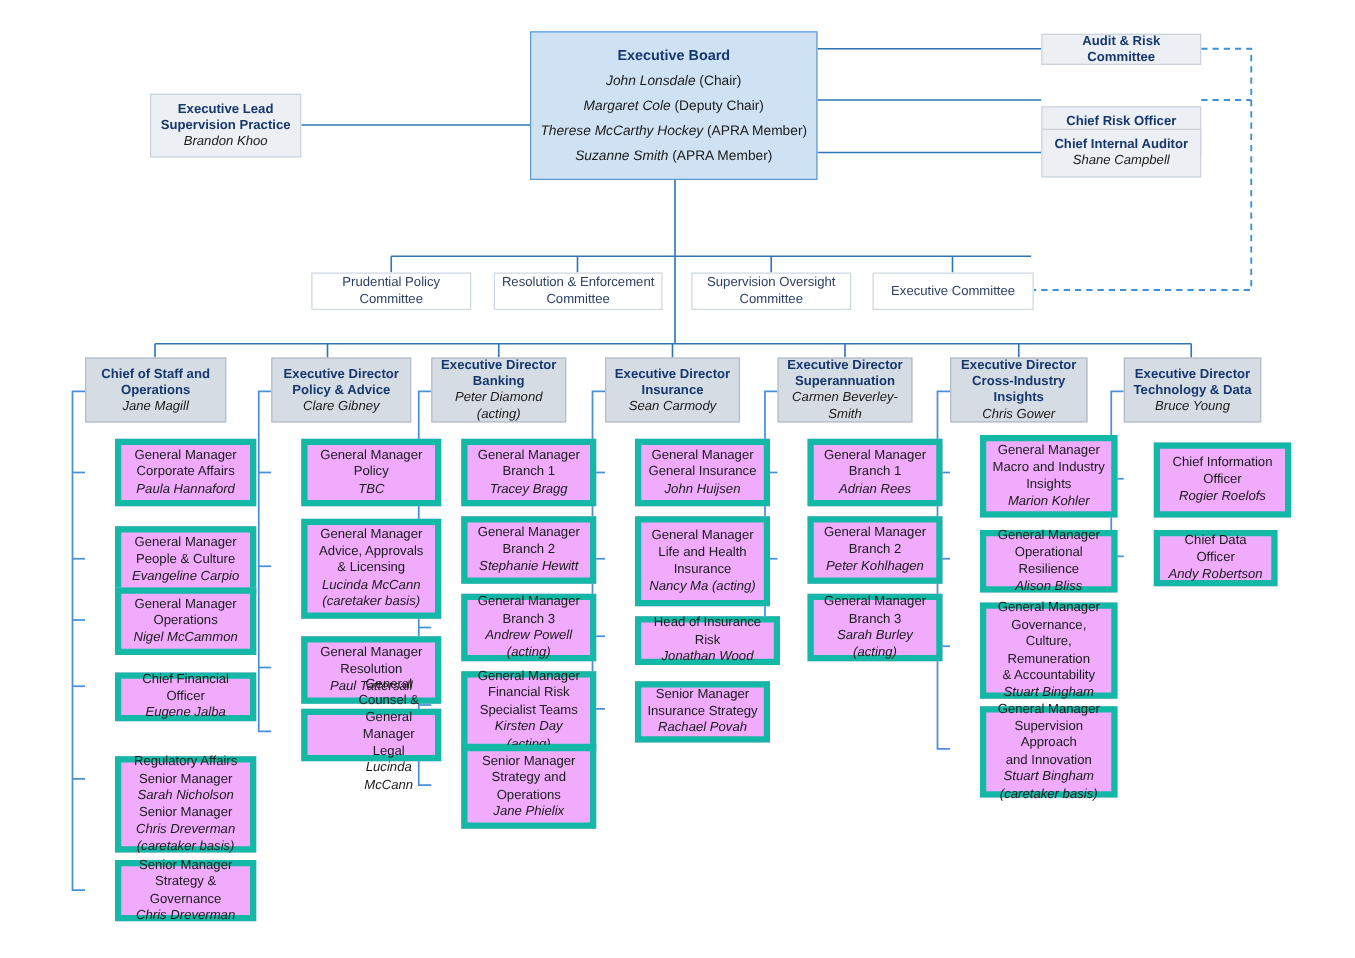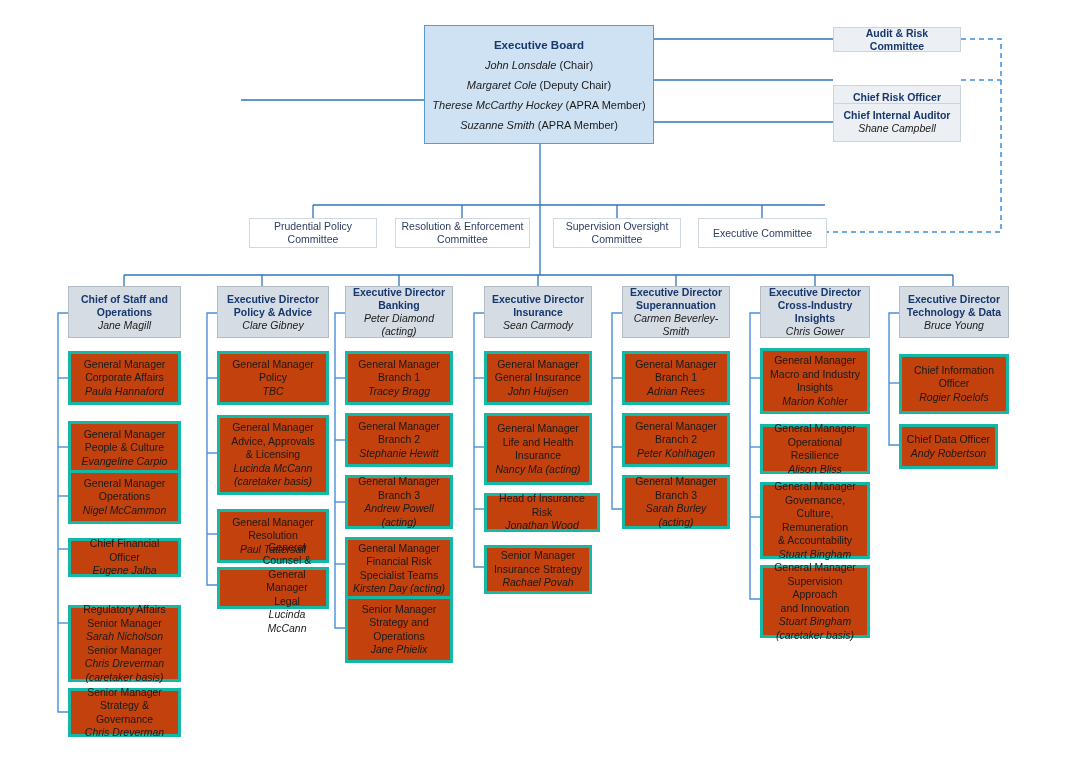--- a/index.html
+++ b/index.html
@@ -77,23 +77,24 @@
     line-height:13px;
   }
   .box.head .ttl{
     font-weight:bold;
     color:#16386e;
   }
   .box.head .nm{ color:#1a1a1a; font-style:italic; font-weight:normal; }
 
   
   .box.sub{
-    background:#c2410c;
-    border:3px solid #14b8a6;
+    background:#f0abfc;
+    border:5px solid #14b8a6;
     line-height:13.5px;
+    margin-left:24px;
   }
   .lbl-i{ font-style:italic; }
 </style>
 </head>
 <body>
 
 <div id="chart">
 
   <svg class="lines" viewBox="0 0 1084 766">
     <g stroke="#2e75b6" stroke-width="1.3" fill="none">
@@ -166,20 +167,25 @@
   </svg>
 
   <div class="box board" style="left:424px;top:25px;width:230px;height:119px;">
     <div class="ttl">Executive Board</div>
     <div><span class="lbl-i">John Lonsdale</span><span> (Chair)</span></div>
     <div><span class="lbl-i">Margaret Cole</span><span> (Deputy Chair)</span></div>
     <div><span class="lbl-i">Therese McCarthy Hockey</span><span> (APRA Member)</span></div>
     <div><span class="lbl-i">Suzanne Smith</span><span> (APRA Member)</span></div>
   </div>
 
+  <div class="box gov" style="left:120px;top:75px;width:121px;height:51px;">
+    <div class="ttl">Executive Lead</div>
+    <div class="ttl">Supervision Practice</div>
+    <div class="nm">Brandon Khoo</div>
+  </div>
 
   <div class="box gov" style="left:833px;top:27px;width:128px;height:25px;">
     <div class="ttl">Audit &amp; Risk Committee</div>
   </div>
 
   <div class="box gov" style="left:833px;top:61px;width:128px;height:39px;margin-top:24px;">
     <div class="ttl">Chief Risk Officer</div>
     <div class="nm">Philip Wang</div>
   </div>
 

